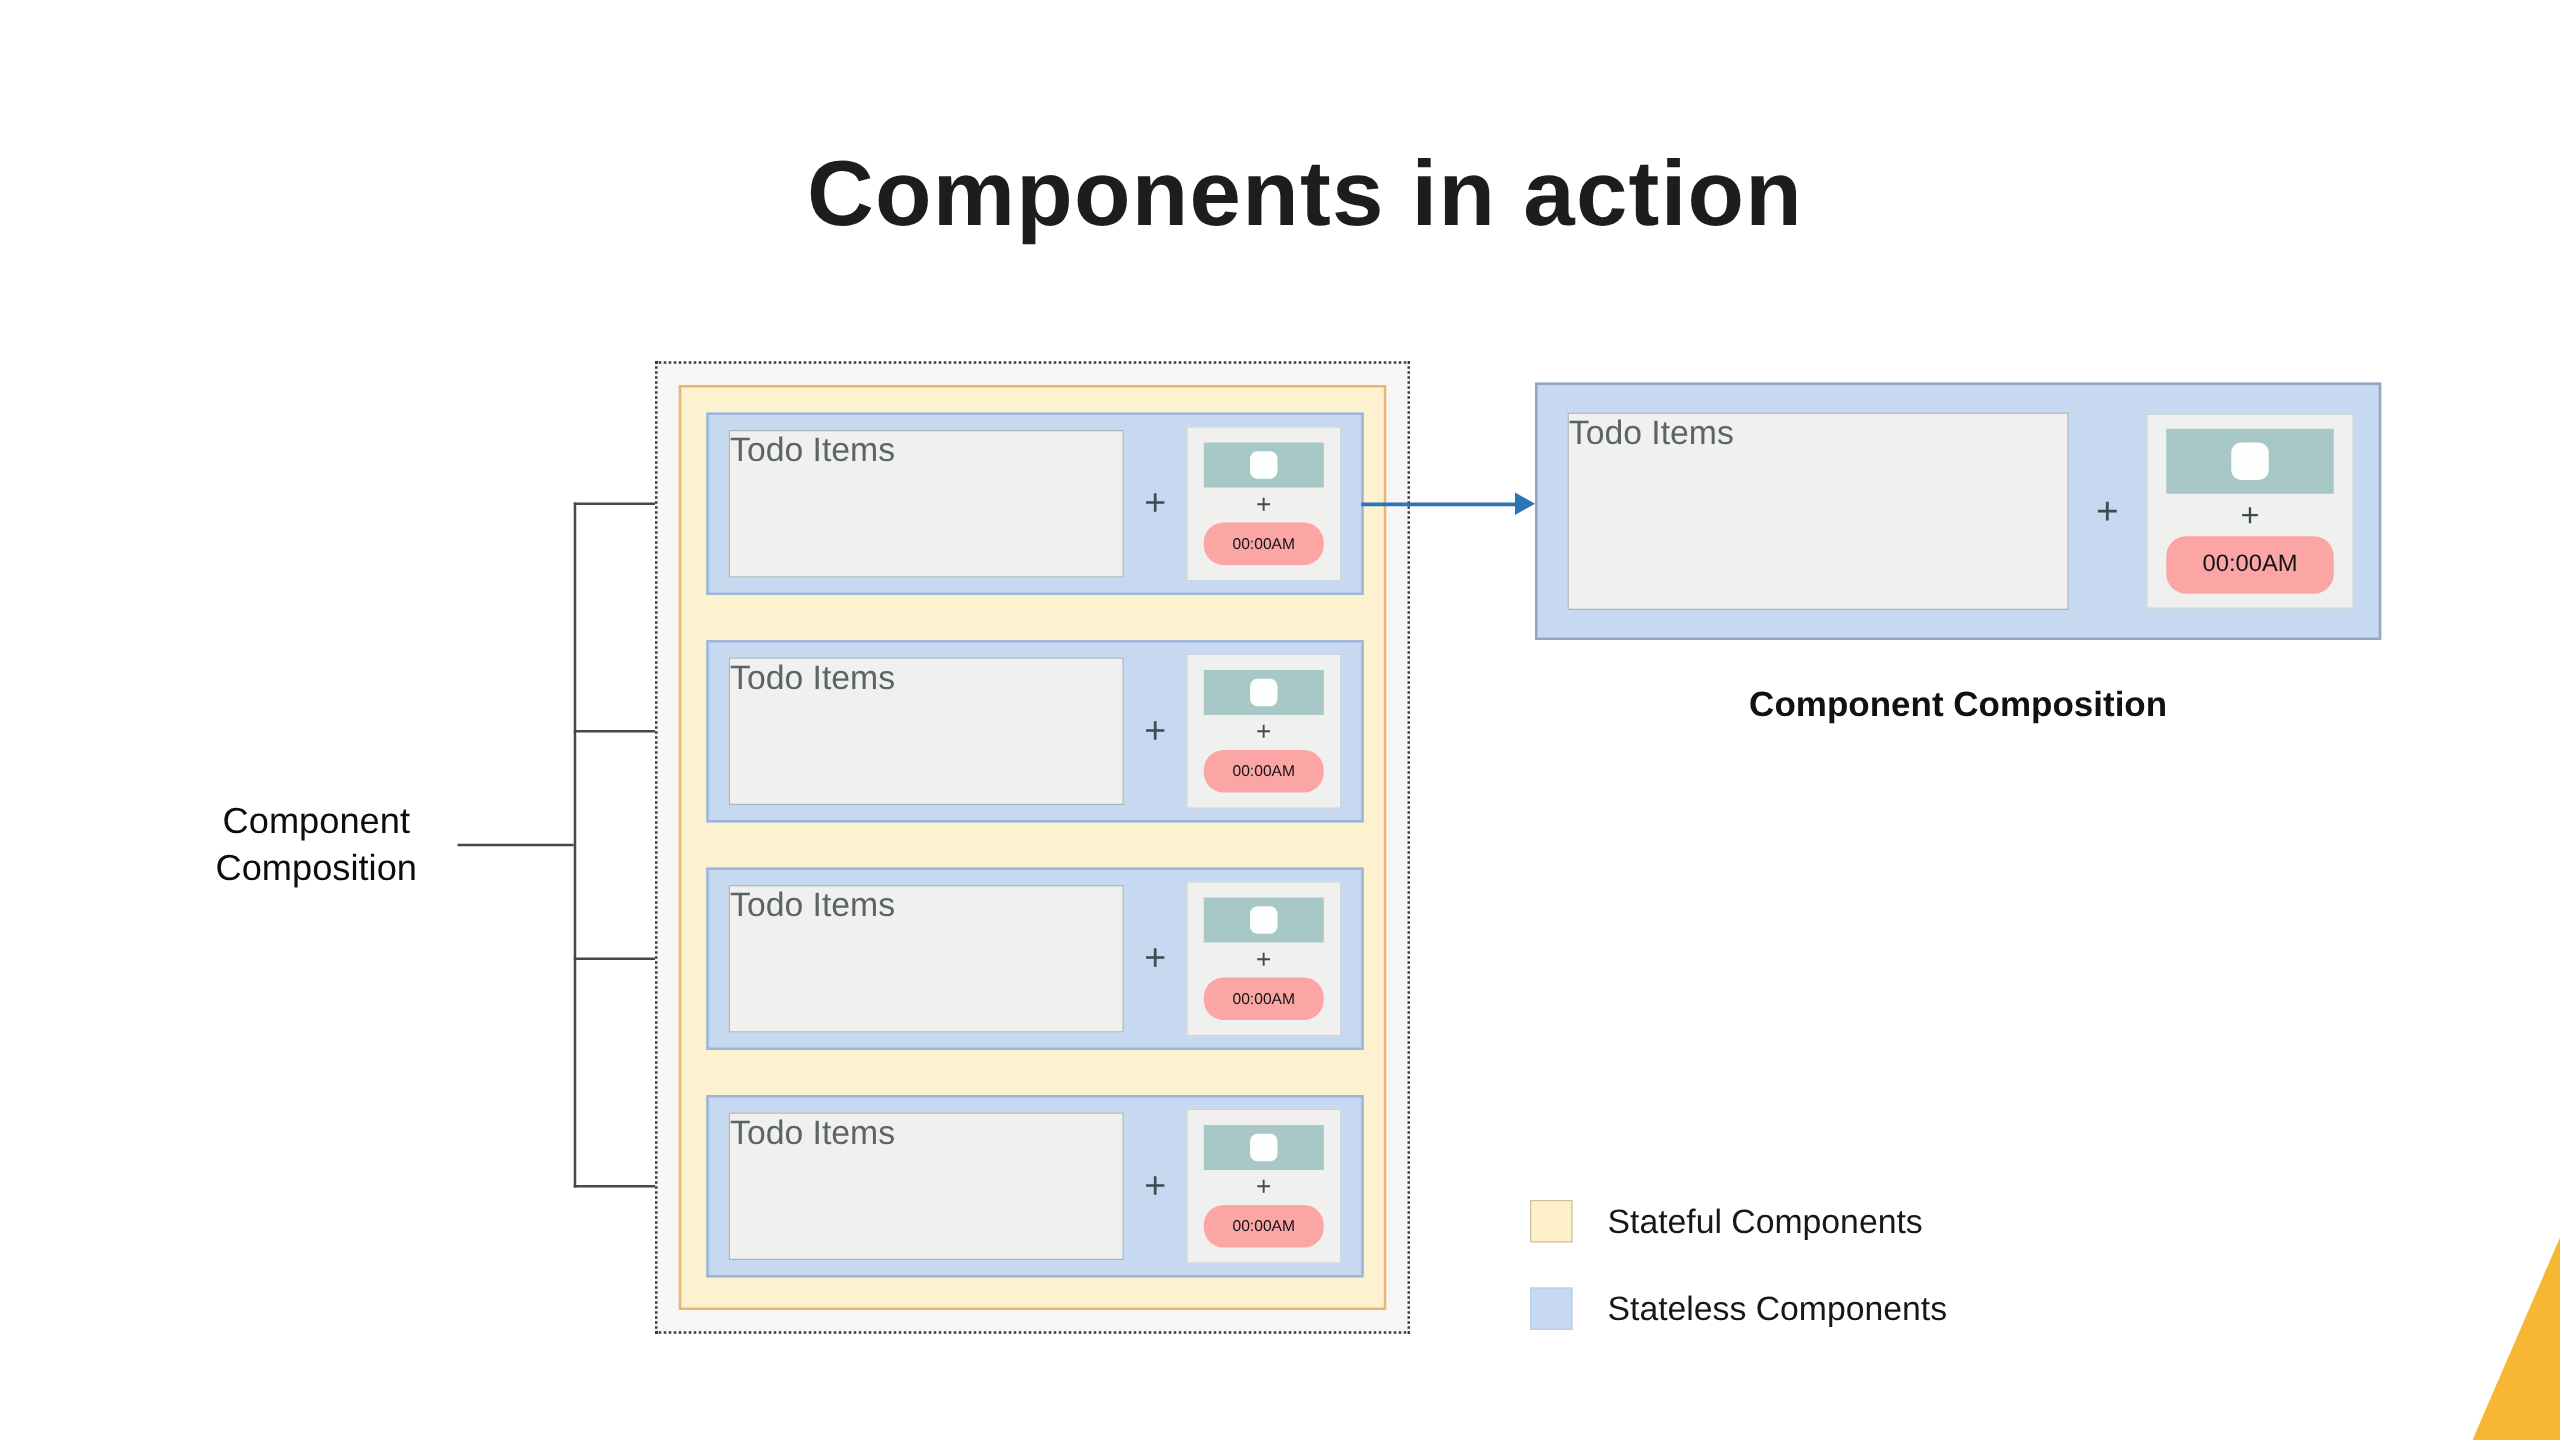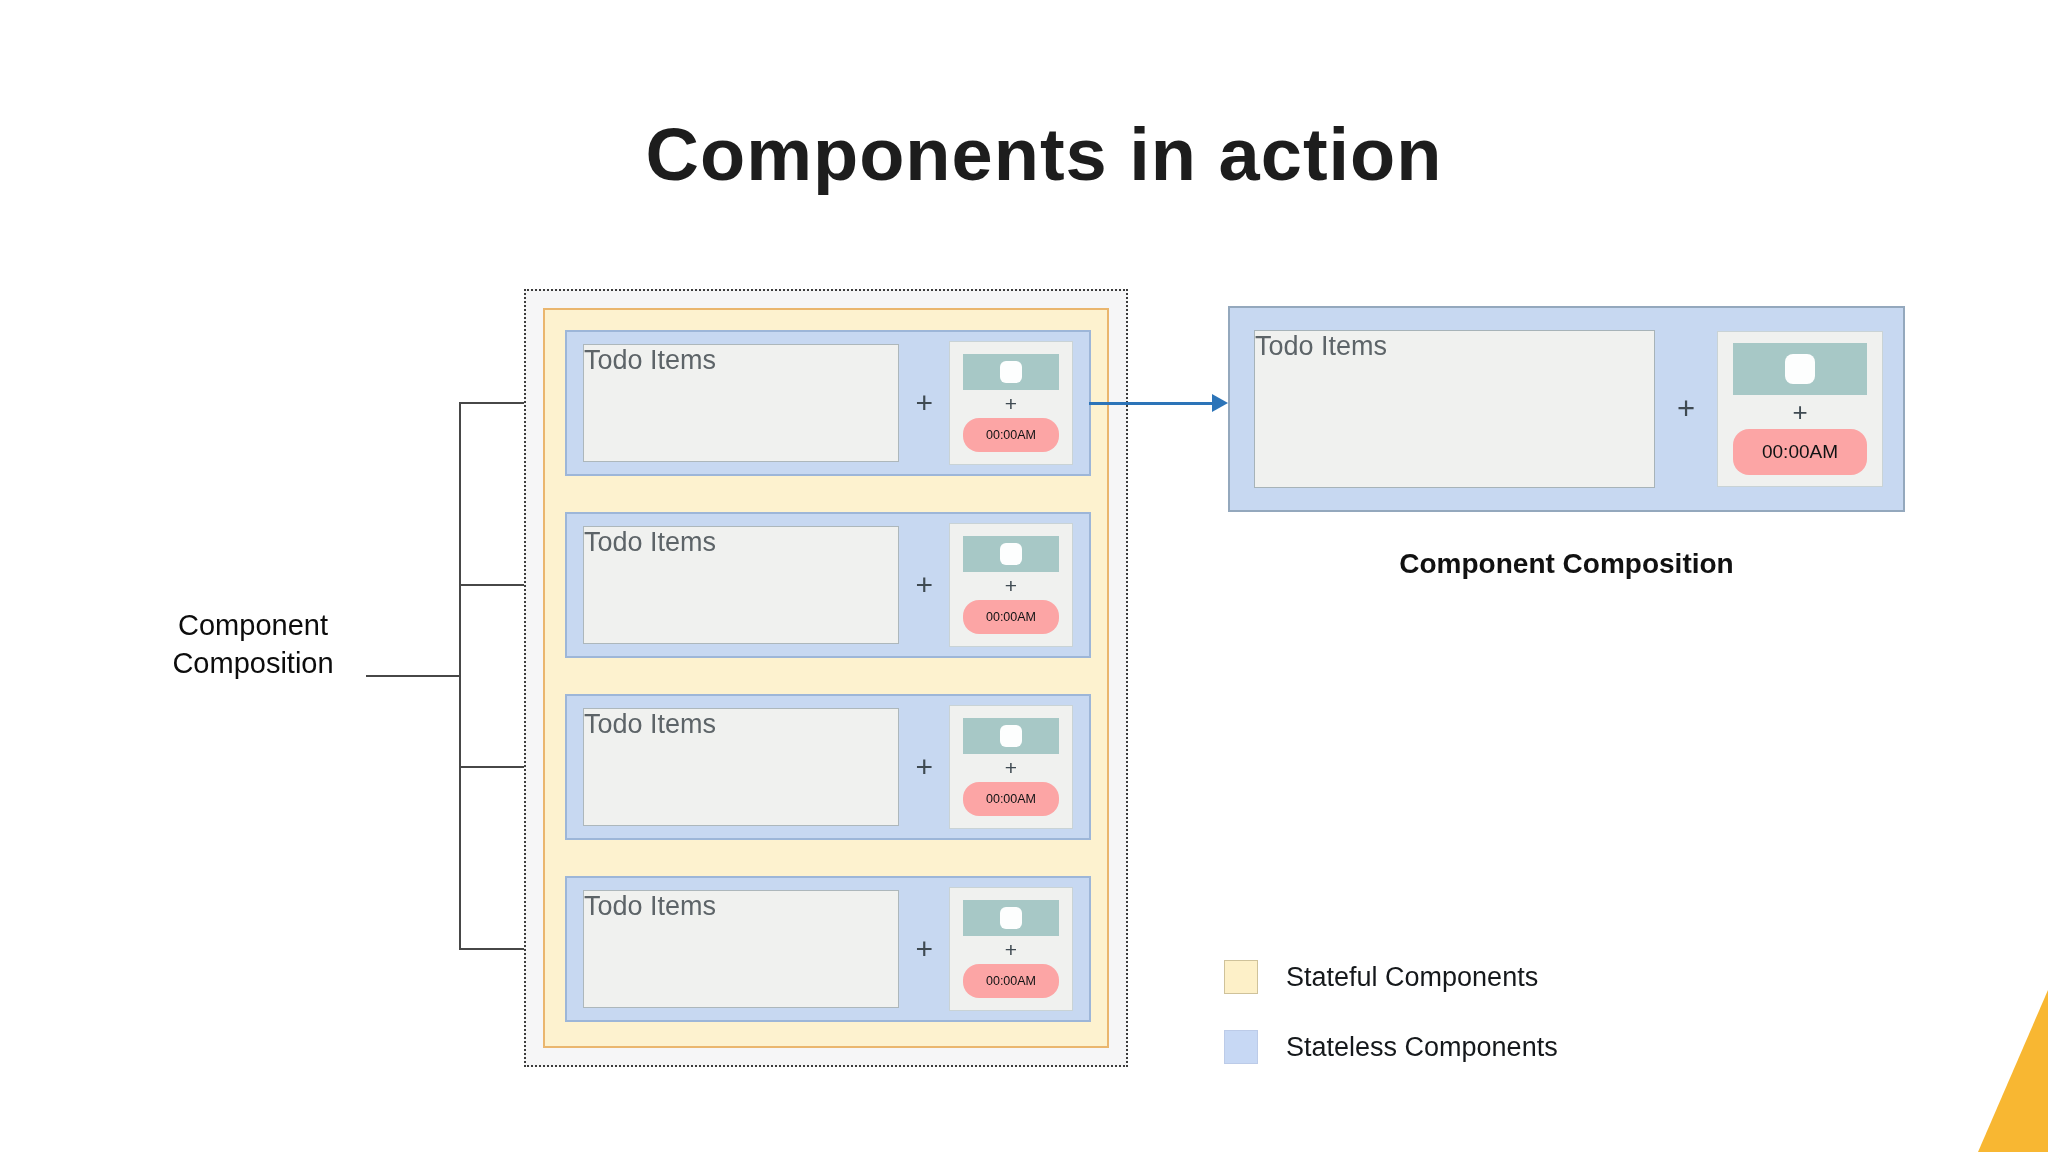--- a/index.html
+++ b/index.html
@@ -56,21 +56,21 @@
   .widget-plus { color:#3f4a52; font-size:21px; line-height:24px; }
   .time-badge {
     width:96px; height:34px; background:#fca5a5;
     display:flex; align-items:center; justify-content:center;
     font-size:12.5px; color:#101314;border-radius:16px;
   }
 
   
   .line { position:absolute; background:#474747; }
   .reuse-label {
-    position:absolute; left:140px; top:606px; width:226px;
+    position:absolute; left:140px; top:638px; width:226px;
     text-align:center; font-size:29px; line-height:38px; color:#0c0c0c;
   }
 
   
   .arrow-line { position:absolute; left:1089px; top:402px; width:125px; height:3px; background:#2c74b8; }
   .arrow-head {
     position:absolute; left:1212px; top:394px; width:0; height:0;
     border-left:16px solid #2c74b8; border-top:9px solid transparent; border-bottom:9px solid transparent;
   }
 

